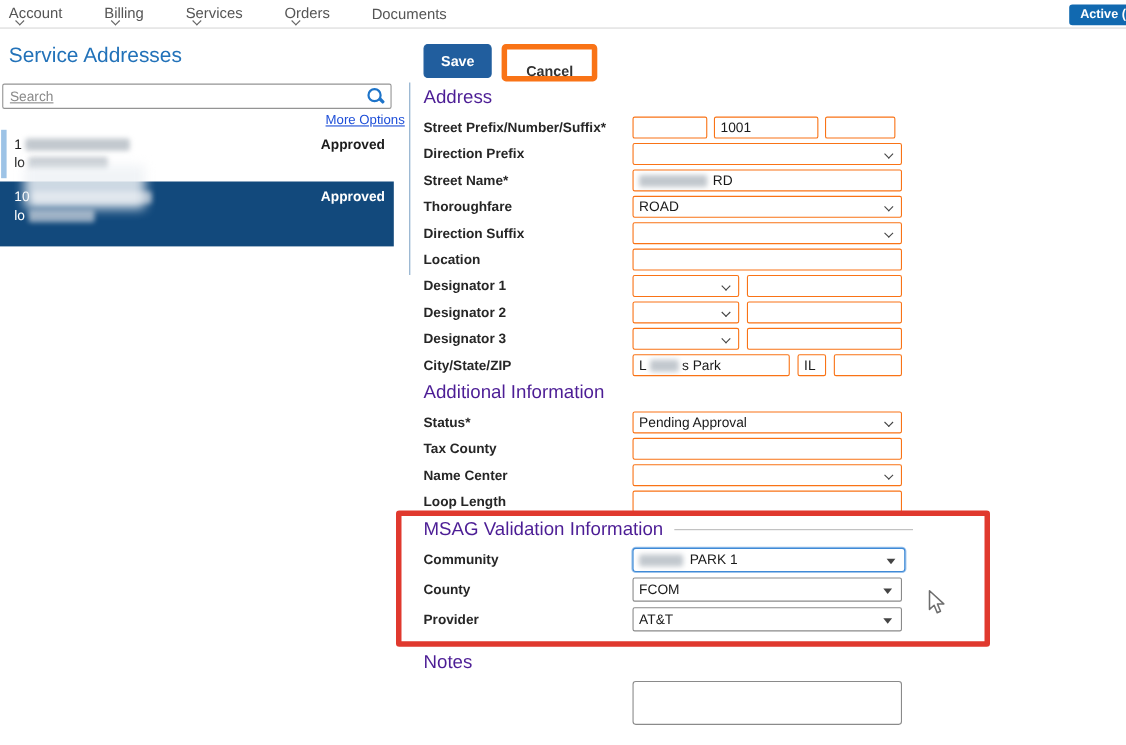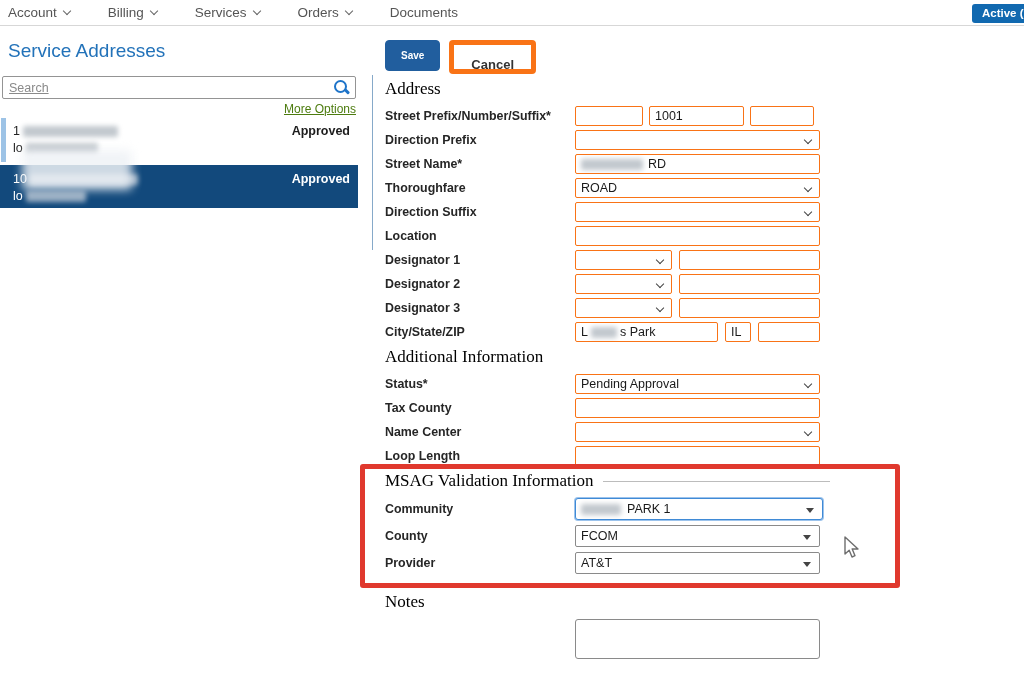--- a/index.html
+++ b/index.html
@@ -8,21 +8,21 @@
     width:1024px; height:677px; position:relative; overflow:hidden;
     background:#fff; font-family:"Liberation Sans", sans-serif; color:#222;
   }
 
   
   .topnav {
     position:absolute; left:0; top:0; width:1024px; height:26px;
     display:flex; align-items:center; gap:38px; padding-left:8px;
     border-bottom:1px solid #d7d7d7; background:#fff;
   }
-  .navitem { font-size:13.5px; color:#555; display:flex; align-items:center; cursor:default; }
+  .navitem { font-size:13.5px; color:#555; display:flex; align-items:flex-start; cursor:default;flex-direction:column; }
   .caret {
     display:inline-block; width:6px; height:6px; margin-left:7px; margin-top:-3px;
     border-right:1.5px solid #666; border-bottom:1.5px solid #666; transform:rotate(45deg);
   }
   .badge {
     position:absolute; left:972px; top:4px; padding:3px 10px 4px;
     background:#1169b0; color:#fff; font-size:11.5px; font-weight:bold;
     border-radius:3px; white-space:nowrap;
   }
 
@@ -33,51 +33,51 @@
     position:absolute; left:2px; top:38px; width:354px; height:23px;
     border:1px solid #949494; border-radius:2px; background:#fff;
     display:flex; align-items:center; padding:0 6px;
   }
   .sb-search .ph { color:#8a8a8a; font-size:12.5px; flex:1;text-decoration:underline; }
   .mag { position:relative; width:15px; height:15px; }
   .mag::before { content:''; position:absolute; left:0; top:0; width:9px; height:9px;
     border:2px solid #1e74c9; border-radius:50%; }
   .mag::after { content:''; position:absolute; left:10px; top:10px; width:6px; height:2.6px;
     background:#1e74c9; transform:rotate(45deg); border-radius:1px; }
-  .more-options { position:absolute; left:0; top:64px; width:356px; text-align:right;
-    font-size:12px; color:#4d7c0f; text-decoration:underline; cursor:pointer; }
+  .more-options { position:absolute; left:12px; top:64px; width:356px; text-align:right;
+    font-size:12px; color:#1d4ed8; text-decoration:underline; cursor:pointer; }
 
   .sb-item { position:absolute; left:0; width:358px; padding:6px 8px 4px 13px; }
   .sb-item.first { top:79px; height:48px; background:#fff; }
   .sb-item.first .bar { position:absolute; left:1px; top:1px; bottom:3px; width:5px; background:#9dc3e6; }
-  .sb-item.selected { top:127px; height:43px; background:#12497c; color:#fff; }
+  .sb-item.selected { top:127px; height:59px; background:#12497c; color:#fff; }
   .sb-line { font-size:12.5px; line-height:17px; white-space:nowrap; }
   .sb-item .status { position:absolute; right:8px; top:7px; font-size:12.5px; font-weight:bold; }
   .sb-item.first .status { color:#1c1c1c; }
   .sb-item.selected .status { color:#fff; }
 
   .chip { display:inline-block; height:11px; border-radius:2px; vertical-align:middle;
     background:#c2c8ce; filter:blur(2.5px); margin-left:3px; }
   .chip.dkbg { background:#b9c6d4; opacity:.8; }
   .blur-patch { position:absolute; left:22px; top:112px; width:110px; height:40px;
     background:rgba(238,242,246,0.85); filter:blur(5px); border-radius:4px; pointer-events:none; }
 
   
   .vrule { position:absolute; left:372px; top:75px; width:1px; height:175px; background:#86a9c9; }
   .main { position:absolute; left:385px; top:40px; width:445px; }
 
   .toolbar { display:flex; gap:9px; height:31px; }
-  .btn-save { background:#215e9e; color:#fff; font-weight:bold; font-size:10px;
+  .btn-save { background:#215e9e; color:#fff; font-weight:bold; font-size:13px;
     border:1px solid #215e9e; border-radius:4px; padding:0 15px; cursor:pointer;
     font-family:"Liberation Sans", sans-serif; }
   .btn-cancel { background:#fff; color:#333; font-weight:bold; font-size:13px;
     border:5px solid #f97316; border-radius:4px; padding:12px 17px; cursor:pointer;
     font-family:"Liberation Sans", sans-serif; }
 
-  .sec-head { font-size:17px; color:#000000; height:22px; display:flex; align-items:center;font-family:Liberation Serif, serif; }
+  .sec-head { font-size:17px; color:#4c1d95; height:22px; display:flex; align-items:center; }
   .sec-head.mt { margin-top:0; }
   .head-rule { flex:1; height:1px; background:#bcbcbc; margin-left:10px; }
 
   .rows { margin-top:6px; }
   .frow { display:flex; align-items:center; height:20px; margin-bottom:4px; }
   .frow.tall { height:22px; margin-bottom:5px; }
   .flabel { width:190px; flex-shrink:0; font-weight:bold; font-size:12.4px; color:#262626; }
 
   .tb { height:20px; border:1px solid #f97316; border-radius:2px; background:#fff;
     font-size:12.5px; color:#1a1a1a; padding:0 5px; display:flex; align-items:center;

